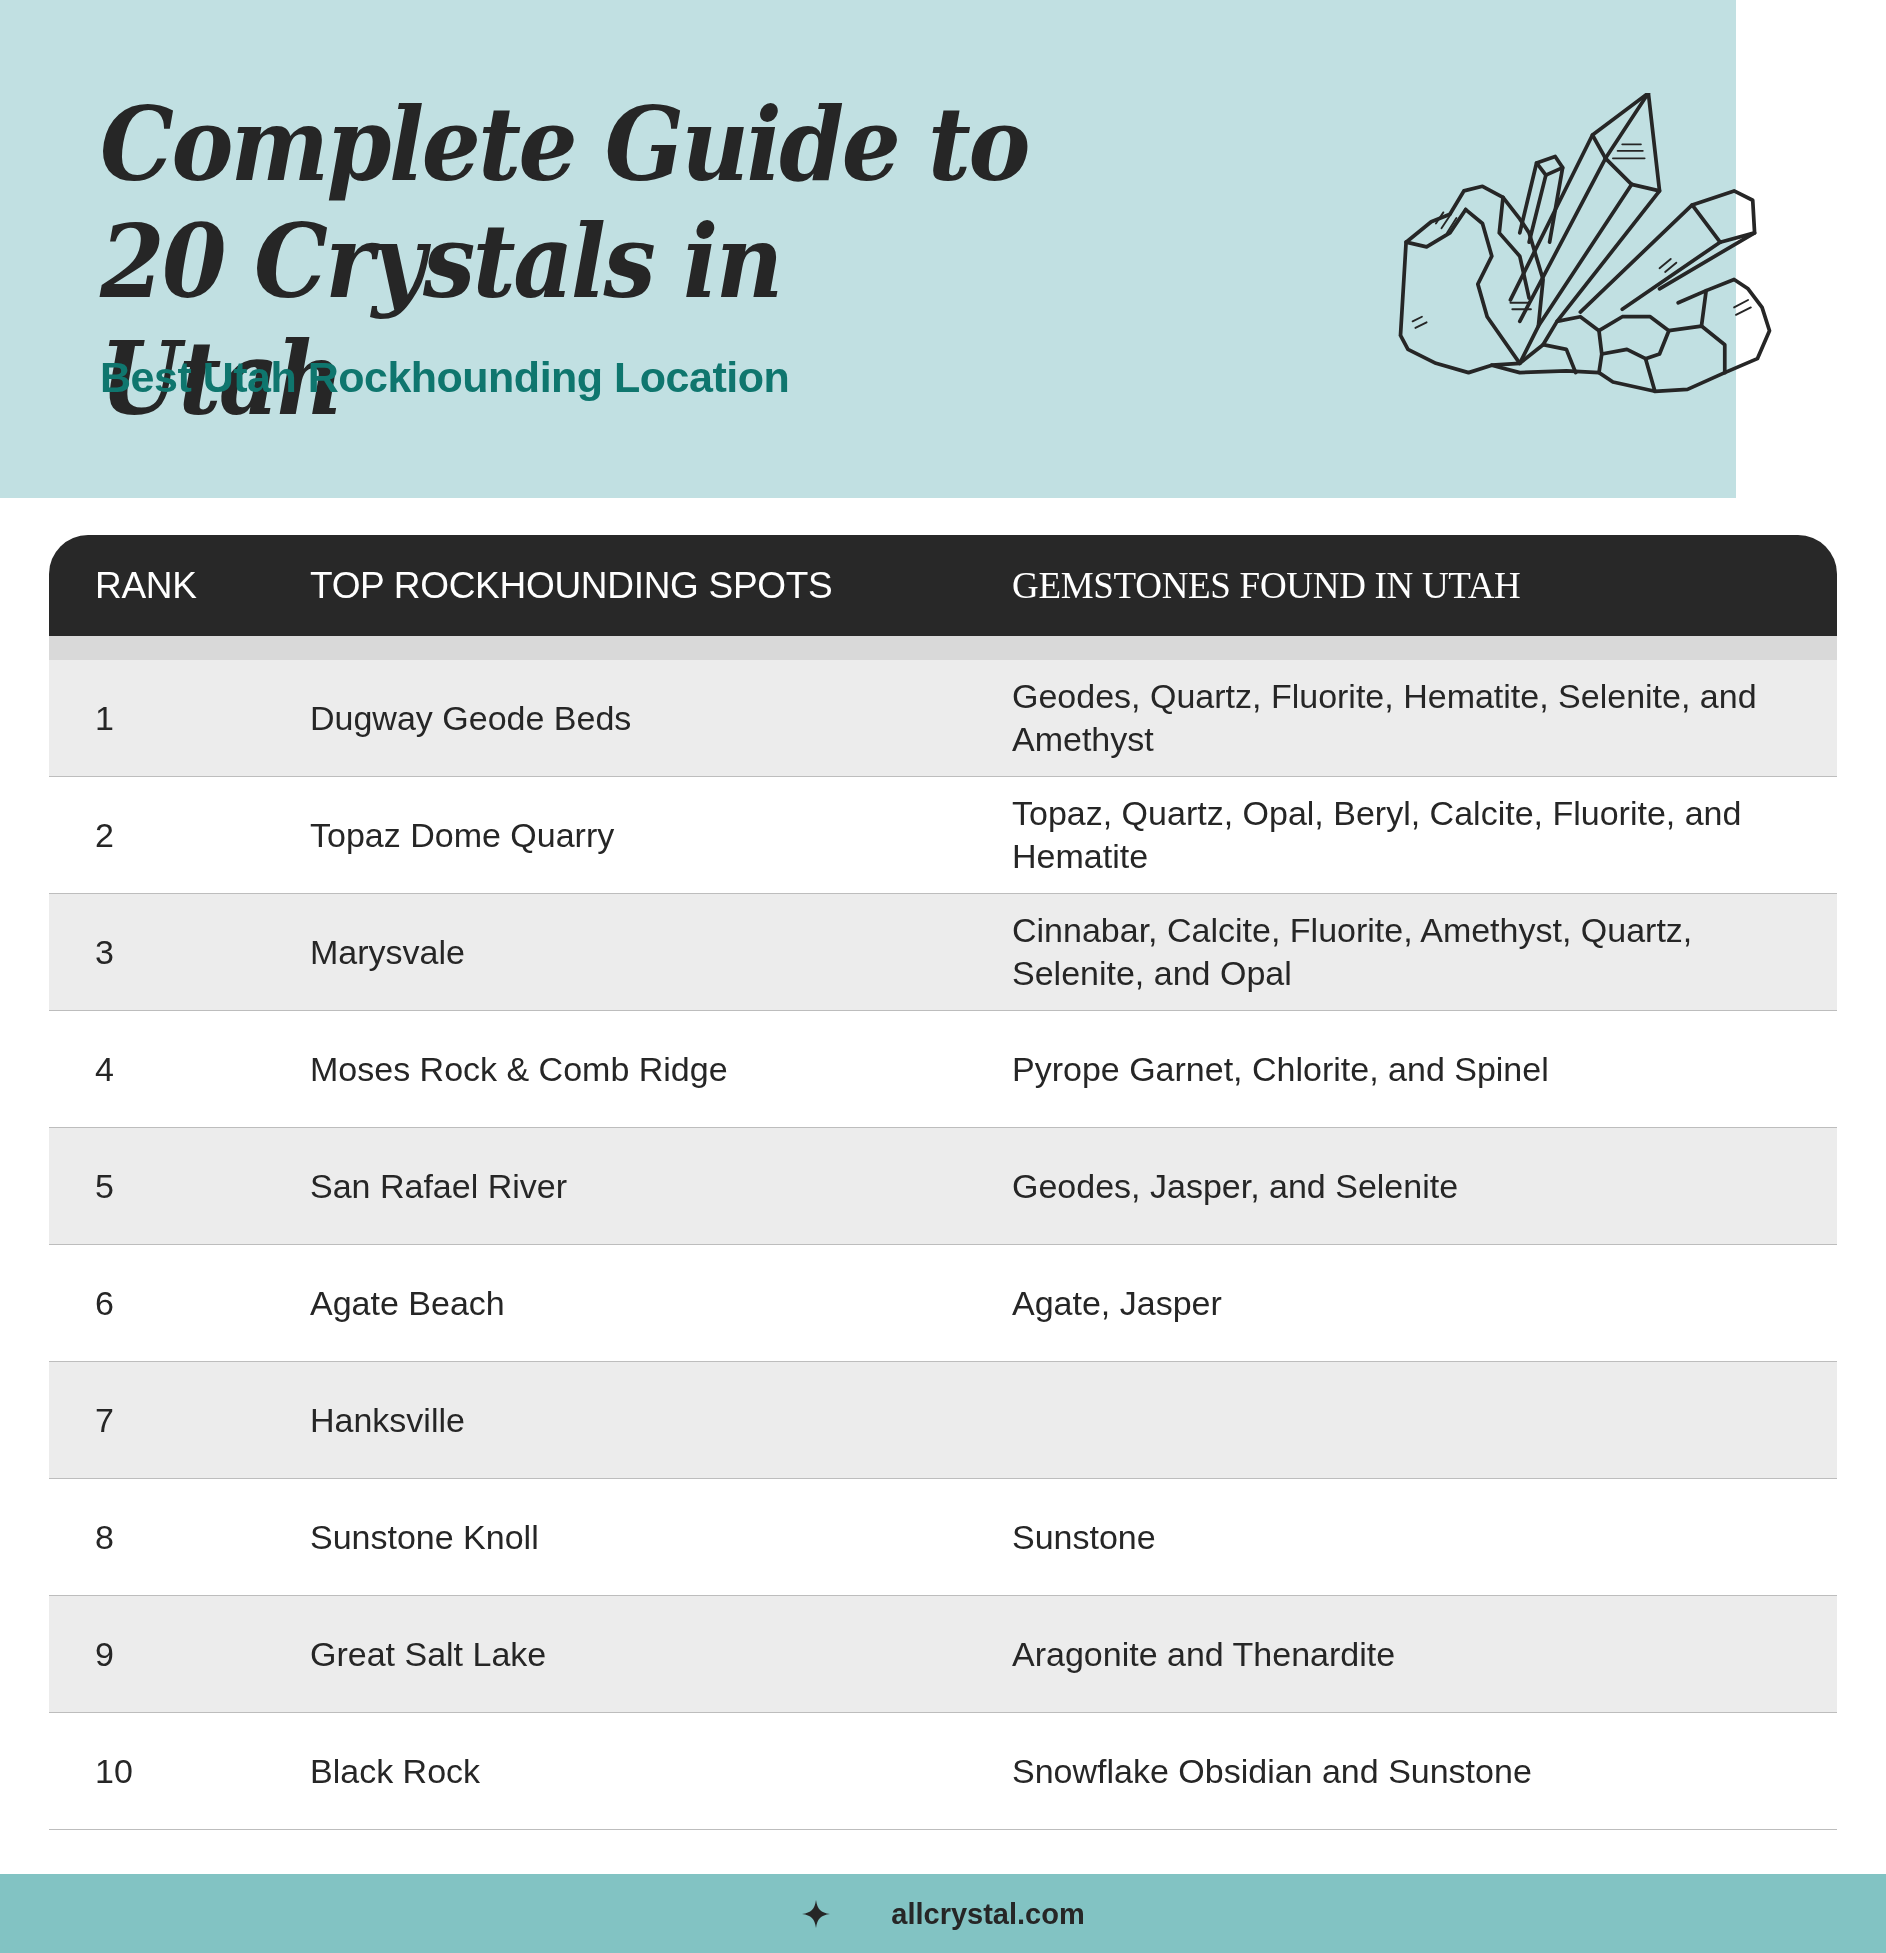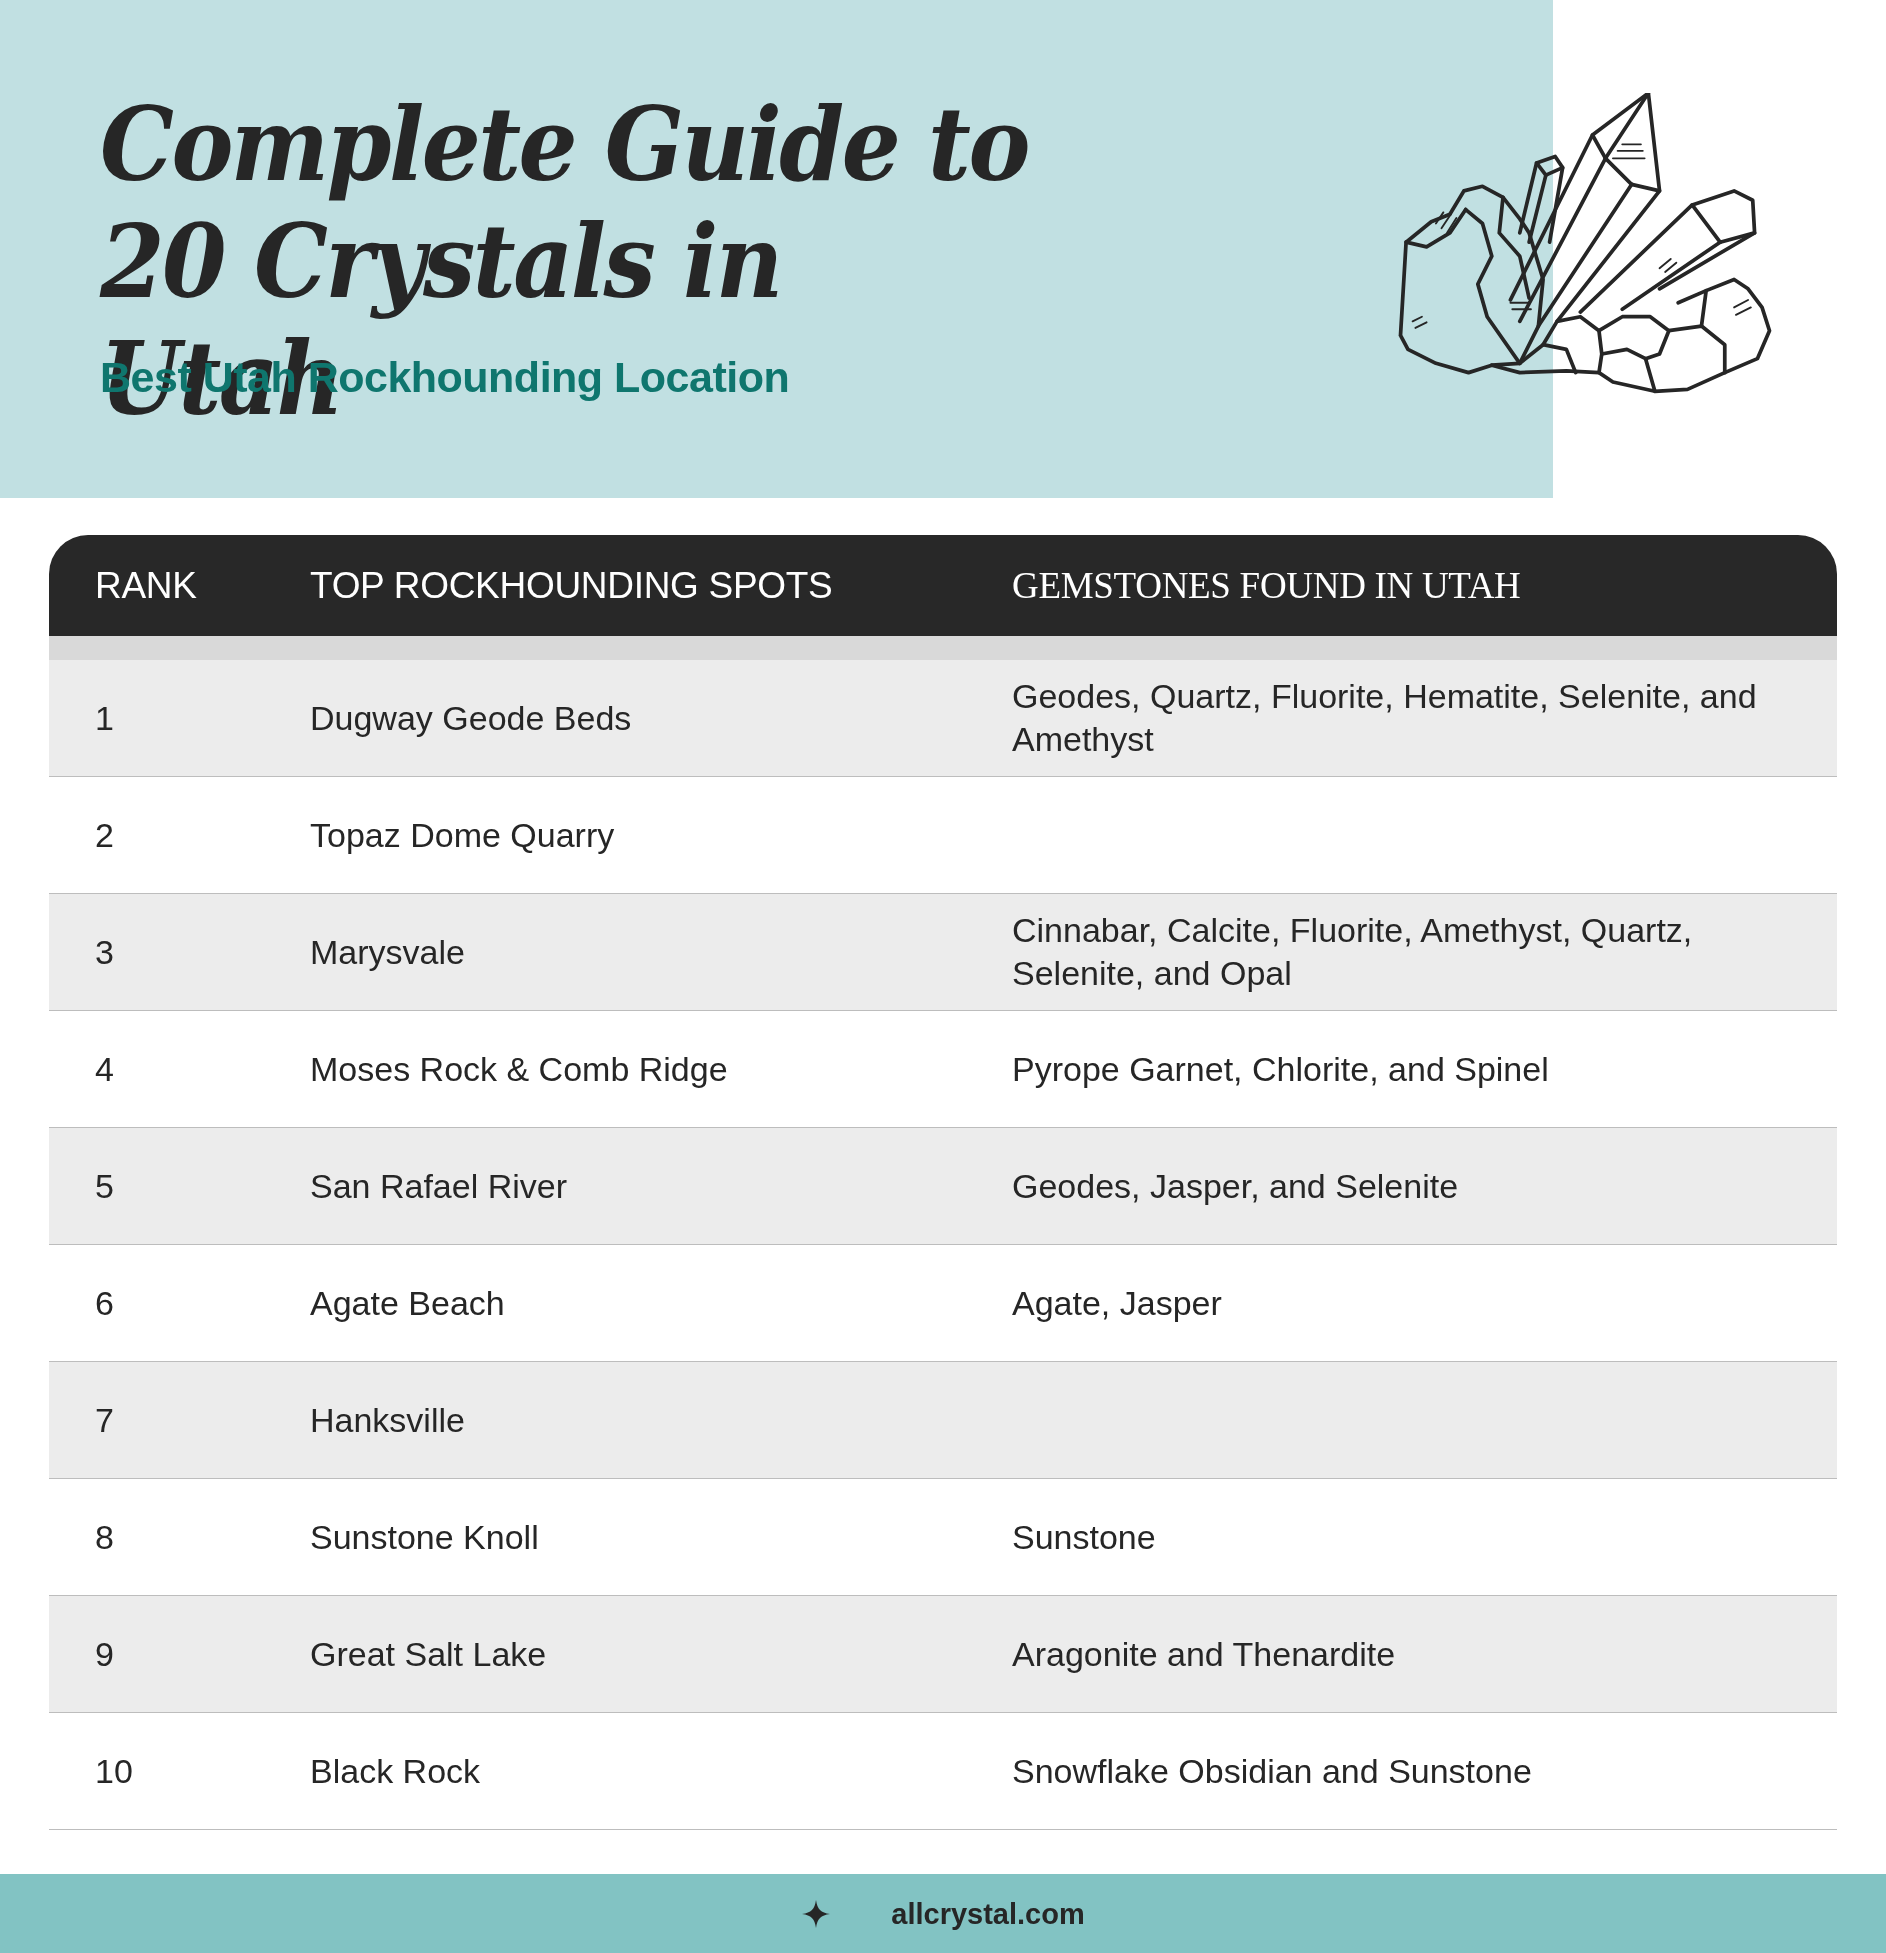--- a/index.html
+++ b/index.html
@@ -1,19 +1,19 @@
 <!DOCTYPE html>
 <html style="font-size:15px"><head>
 <meta charset="utf-8">
 <style>
   * { box-sizing: border-box; margin: 0; padding: 0; }
   html, body { width: 1887px; height: 1954px; background: #ffffff; overflow: hidden; }
   body { position: relative; font-family: "Liberation Sans", "DejaVu Sans", sans-serif; color: #262626; }
 
-  .hero { position: absolute; left: 0; top: 0; width: 1553px; height: 498px; background: #c1e0e2; }
+  .hero { position: absolute; left: 0; top: 0; width: 1736px; height: 498px; background: #c1e0e2; }
   .hero-title { position: absolute; left: 100px; top: 86px; width: 1025px;
     font-family: "DejaVu Serif", "Liberation Serif", serif; font-style: italic; font-weight: bold;
     font-size: 101px; line-height: 117px; color: #262626; letter-spacing: -2.8px; transform: scaleX(0.92); transform-origin: left top; }
   .hero-title span { display: block; }
   .hero-subtitle { position: absolute; left: 100px; top: 353px; font-size: 43px; font-weight: bold; color: #0f766e; letter-spacing: -0.5px; }
   .hero-art { position: absolute; left: 1380px; top: 93px; width: 410px; height: 317px; }
 
   .table { position: absolute; left: 49px; top: 535px; width: 1788px; }
   .thead { height: 101px; background: #282828; border-radius: 39px 39px 0 0; position: relative; }
   .th { position: absolute; top: 0; height: 120px; line-height: 101px; color: #ffffff; font-size: 37px; letter-spacing: -0.3px; }
@@ -98,20 +98,21 @@
   <div class="gap"></div>
 
   <div class="row alt">
     <div class="td c1">1</div>
     <div class="td c2">Dugway Geode Beds</div>
     <div class="td c3">Geodes, Quartz, Fluorite, Hematite, Selenite, and Amethyst</div>
   </div>
   <div class="row">
     <div class="td c1">2</div>
     <div class="td c2">Topaz Dome Quarry</div>
+    <div class="td c3">Topaz, Quartz, Opal, Beryl, Calcite, Fluorite, and Hematite</div>
   </div>
   <div class="row alt">
     <div class="td c1">3</div>
     <div class="td c2">Marysvale</div>
     <div class="td c3">Cinnabar, Calcite, Fluorite, Amethyst, Quartz, Selenite, and Opal</div>
   </div>
   <div class="row">
     <div class="td c1">4</div>
     <div class="td c3">Pyrope Garnet, Chlorite, and Spinel</div>
     <div class="td c2">Moses Rock &amp; Comb Ridge</div>

